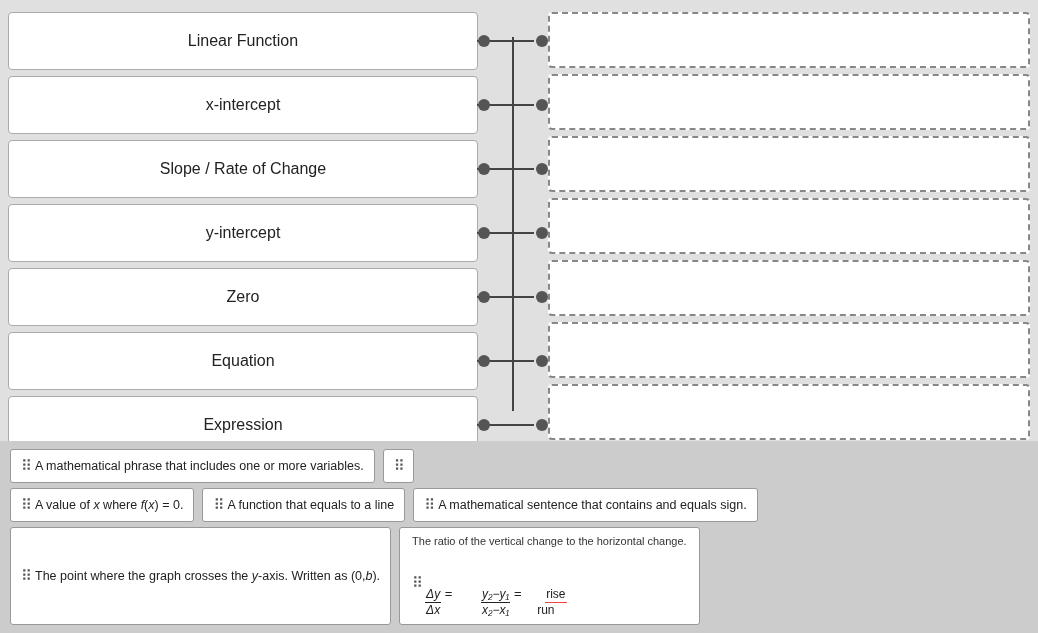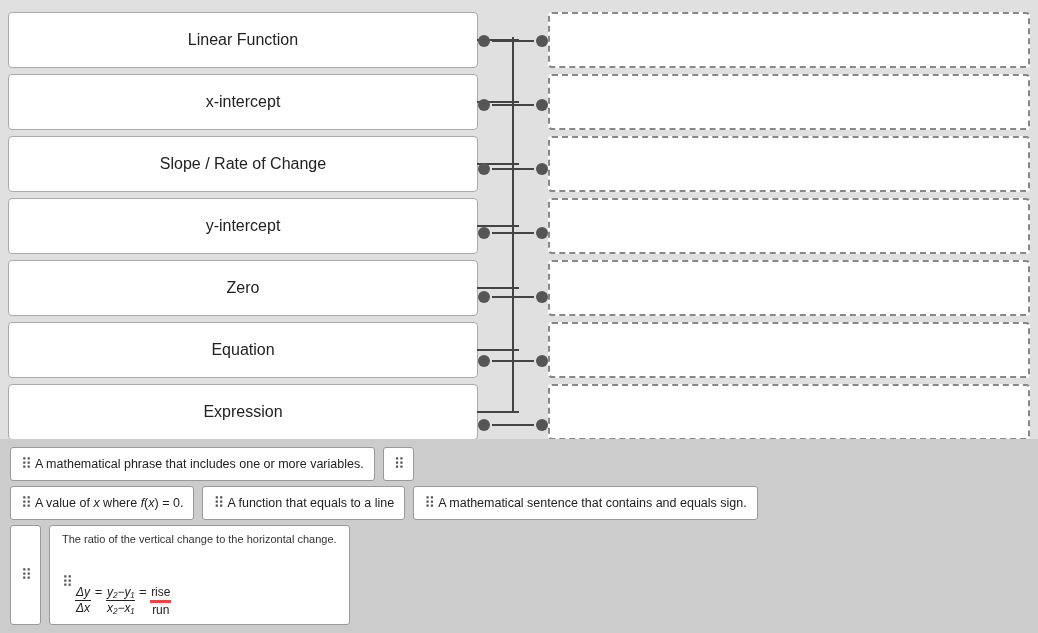--- a/index.html
+++ b/index.html
@@ -9,21 +9,21 @@
       width: 1038px;
       height: 633px;
       overflow: hidden;
       position: relative;
     }
 
     .term-box {
       background: white;
       border: 1.5px solid #aaa;
       border-radius: 4px;
-      padding: 18px 20px;
+      padding: 25px 20px;
       text-align: center;
       font-size: 16px;
       color: #222;
       position: relative;
       display: flex;
       align-items: center;
       justify-content: center;
       height: 58px;
     }
 
@@ -167,39 +167,40 @@
         <span style="color:#555; font-size:15px; letter-spacing:-2px;">⠿</span>
         <span>A mathematical sentence that contains and equals sign.</span>
       </div>
 
     </div>
 
     <div style="display:flex; gap:8px; align-items:stretch;">
 
       <div style="background:white; border:1.5px solid #999; border-radius:3px; padding:7px 10px; font-size:12.5px; color:#222; display:flex; align-items:center; gap:5px;">
         <span style="color:#555; font-size:15px; letter-spacing:-2px;">⠿</span>
+        <span>The point where the graph crosses the <span style="font-style:italic;">y</span>-axis.  Written as (0,<span style="font-style:italic;">b</span>).</span>
       </div>
 
       <div style="background:white; border:1.5px solid #999; border-radius:3px; padding:7px 12px; font-size:12px; color:#222; display:flex; flex-direction:column; gap:2px; min-width:200px;">
         <span style="font-size:11px; color:#333;">The ratio of the vertical change to the horizontal change.</span>
         <div style="display:flex; align-items:center; gap:4px; font-size:13px;">
           <span style="color:#555; font-size:15px; letter-spacing:-2px;">⠿</span>
           <span>
             <span style="display:inline-flex;flex-direction:column;align-items:center;font-size:12px;line-height:1.2;">
               <span style="border-bottom:1px solid #222;padding:0 1px;font-style:italic;margin-top:38px;">Δy</span>
               <span style="padding:0 1px;font-style:italic;">Δx</span>
             </span>
             <span> = </span>
-            <span style="display:inline-flex;flex-direction:column;align-items:center;font-size:12px;line-height:1.2;">
+            <span style="display:inline-flex;flex-direction:column;align-items:center;font-size:12px;line-height:1.2;margin-left:25px;">
               <span style="border-bottom:1px solid #222;padding:0 1px;font-style:italic;">y₂−y₁</span>
               <span style="padding:0 1px;font-style:italic;">x₂−x₁</span>
             </span>
             <span> = </span>
             <span style="display:inline-flex;flex-direction:column;align-items:center;font-size:12px;line-height:1.2;">
-              <span style="border-bottom:3px solid #ef4444;padding:0 1px;">rise</span>
+              <span style="border-bottom:1px solid #ef4444;padding:0 1px;margin-left:20px;">rise</span>
               <span style="padding:0 1px;">run</span>
             </span>
           </span>
         </div>
       </div>
 
     </div>
 
   </div>
 

